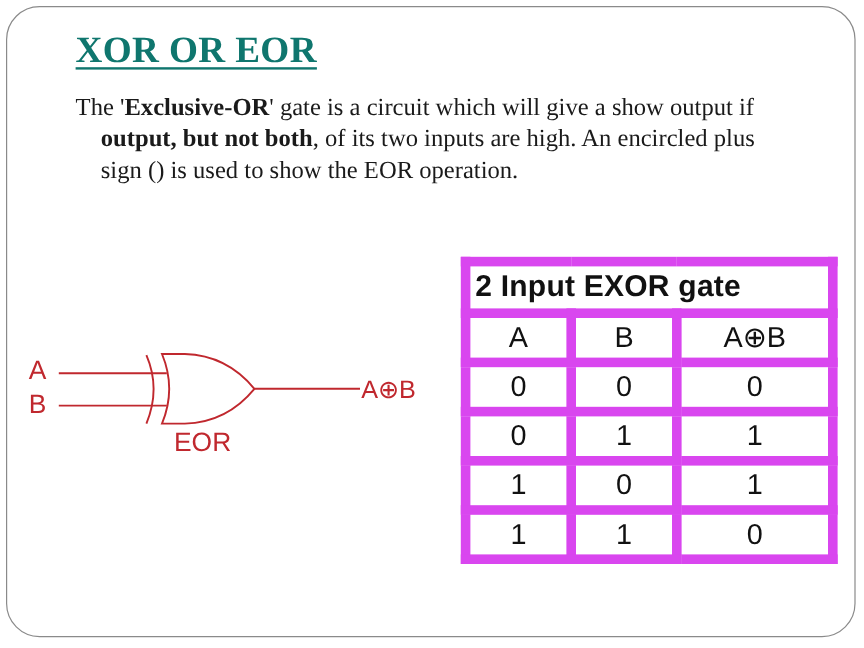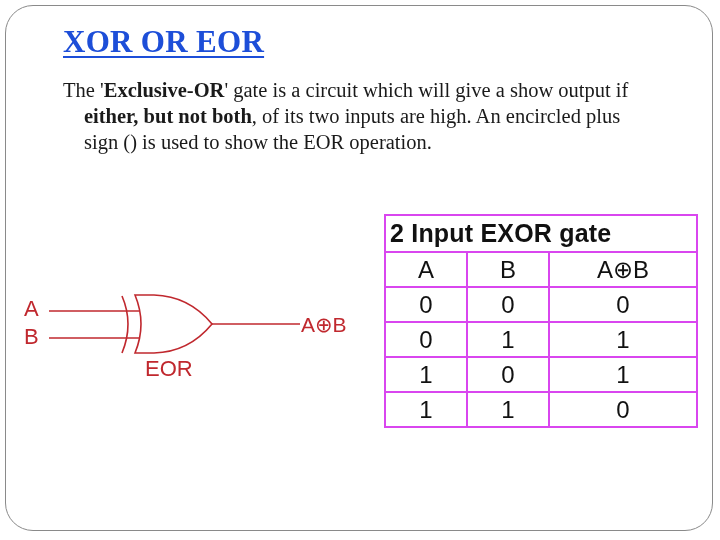--- a/index.html
+++ b/index.html
@@ -4,52 +4,52 @@
 <style>
   html, body { margin: 0; padding: 0; background: #ffffff; }
   body { width: 720px; height: 540px; position: relative; overflow: hidden; font-family: "Liberation Serif", "DejaVu Serif", serif; }
   .frame {
     position: absolute; left: 5px; top: 5px; width: 708px; height: 526px;
     border: 1.5px solid #8a8a8a; border-radius: 28px; box-sizing: border-box;
   }
   .title {
     position: absolute; left: 63px; top: 24px; margin: 0;
     font-family: "Liberation Serif", "DejaVu Serif", serif;
-    font-weight: bold; font-size: 31px; color: #1d4ed8; text-decoration: underline;
+    font-weight: bold; font-size: 31px; color: #0f766e; text-decoration: underline;
     text-decoration-thickness: 2px; text-underline-offset: 4px; letter-spacing: 0.3px;
   }
   .para {
     position: absolute; left: 63px; top: 77px; width: 570px;
     font-size: 20.5px; line-height: 26px; color: #1a1a1a;
     padding-left: 21px; text-indent: -21px; margin: 0;
   }
   .para b { font-weight: bold; }
   .gate { position: absolute; left: 18px; top: 290px; width: 350px; height: 95px; }
   .gate text { font-family: "Liberation Sans", "DejaVu Sans", sans-serif; fill: #c0282e; }
   .truth {
     position: absolute; left: 384px; top: 214px; width: 314px;
     border-collapse: collapse; font-family: "Liberation Sans", "DejaVu Sans", sans-serif;
   }
-  .truth td, .truth th { border: 2px solid #d946ef; text-align: center; padding: 0; }
+  .truth td, .truth th { border: 8px solid #d946ef; text-align: center; padding: 0; }
   .truth .cap {
     text-align: left; font-weight: bold; font-size: 25px; height: 35px;
     padding-left: 4px; color: #111; letter-spacing: 0.2px;
   }
   .truth .hdr th { font-weight: normal; font-size: 24px; height: 33px; color: #111; }
   .truth td { font-size: 24px; height: 33px; color: #111; }
   .col-a { width: 80px; } .col-b { width: 80px; }
 </style>
 </head>
 <body>
 
 <div class="frame"></div>
 
 <h1 class="title">XOR OR EOR</h1>
 
-<p class="para"><span>The '</span><b>Exclusive-OR</b><span>' gate is a circuit which will give a show output if </span><b>either, but not both</b><span>, of its two inputs are high.  An encircled plus sign () is used to show the EOR operation.</span></p>
+<p class="para"><span>The '</span><b>Exclusive-OR</b><span>' gate is a circuit which will give a show output if </span><b>output, but not both</b><span>, of its two inputs are high.  An encircled plus sign () is used to show the EOR operation.</span></p>
 
 <svg class="gate" viewBox="0 0 350 95">
   <g stroke="#c0282e" stroke-width="1.6" fill="none">
     <line x1="31" y1="21" x2="121" y2="21"></line>
     <line x1="31" y1="48" x2="121" y2="48"></line>
     <path d="M104,6 Q116,34 104,63"></path>
     <path d="M117,5 Q129,34 117,63 L136,63 Q171,62 194,34 Q171,6 136,5 Z"></path>
     <line x1="194" y1="34" x2="282" y2="34"></line>
   </g>
   <text x="6" y="26" font-size="22">A</text>

